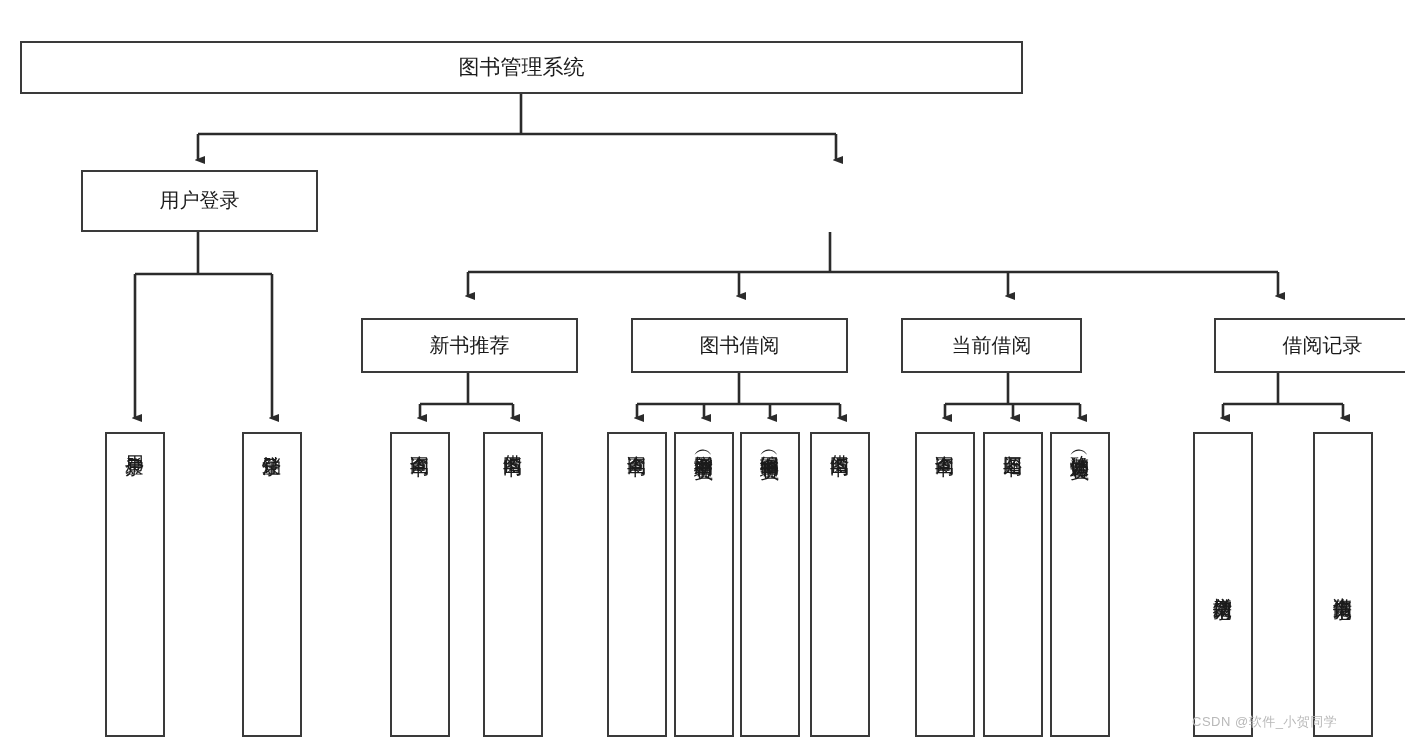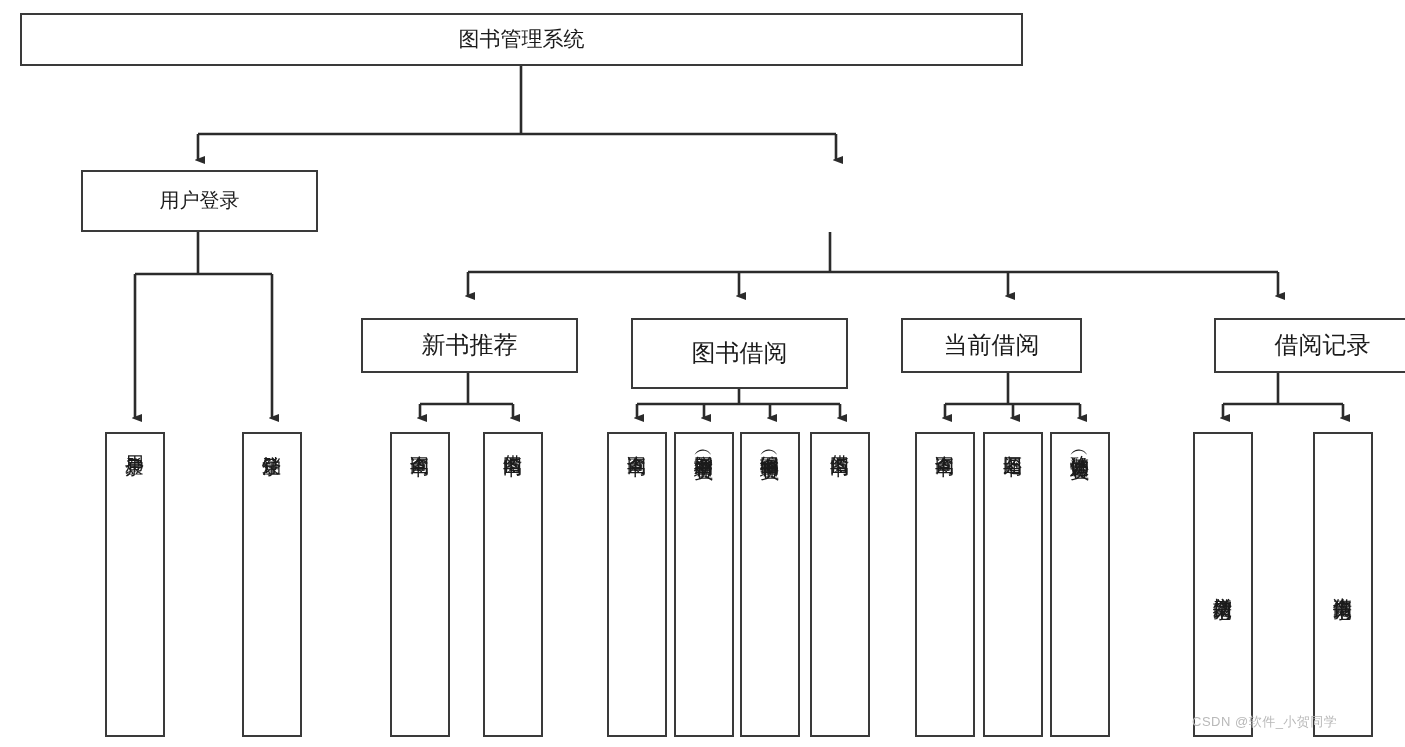--- a/index.html
+++ b/index.html
@@ -7,23 +7,23 @@
        font-family:"Liberation Sans","DejaVu Sans",sans-serif;}
   #stage{position:absolute;left:0;top:0;width:1405px;height:747px;}
   svg{position:absolute;left:0;top:0;width:1405px;height:747px;display:block;}
 
   .node{position:absolute;box-sizing:border-box;background:#ffffff;
         border:2px solid #3a3a3a;display:flex;align-items:center;
         justify-content:center;}
   .node .lbl{color:#1b1b1b;text-align:center;line-height:1.18;
              white-space:nowrap;}
 
-  .lvl0{font-size:21px;}
+  .lvl0{font-size:21px;margin-top:28px;}
   .lvl1{font-size:20px;}
-  .lvl2{font-size:24px;}
+  .lvl2{font-size:20px;}
 
   
   .leaf .lbl{
     writing-mode:vertical-rl;
     text-orientation:upright;
     font-size:19px;
     letter-spacing:1px;
     line-height:1;
   }
   .leaf{align-items:flex-start;padding-top:6px;}
@@ -92,21 +92,21 @@
     <span class="lbl">图书管理系统</span>
   </div>
 
   <div class="node lvl1" style="left:81px;top:170px;width:237px;height:62px;">
     <span class="lbl">用户登录</span>
   </div>
 
   <div class="node lvl2" style="left:361px;top:318px;width:217px;height:55px;">
     <span class="lbl">新书推荐</span>
   </div>
-  <div class="node lvl2" style="left:631px;top:318px;width:217px;height:71px;">
+  <div class="node lvl2" style="left:631px;top:318px;width:217px;height:55px;">
     <span class="lbl">图书借阅</span>
   </div>
   <div class="node lvl2" style="left:901px;top:318px;width:181px;height:55px;">
     <span class="lbl">当前借阅</span>
   </div>
   <div class="node lvl2" style="left:1170px;top:318px;width:217px;height:55px;margin-left:44px;">
     <span class="lbl">借阅记录</span>
   </div>
 
   <div class="node leaf" style="left:105px;top:432px;width:60px;height:305px;">

